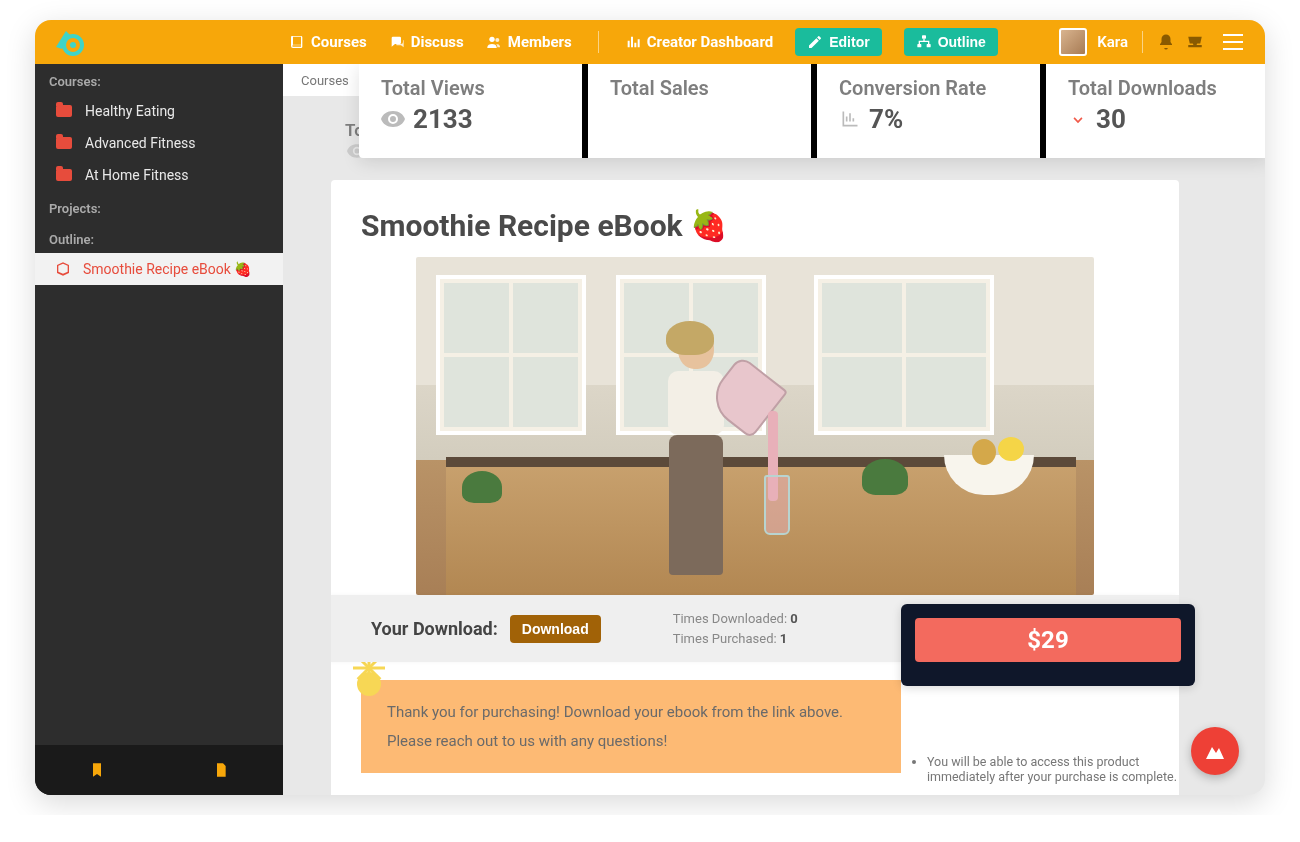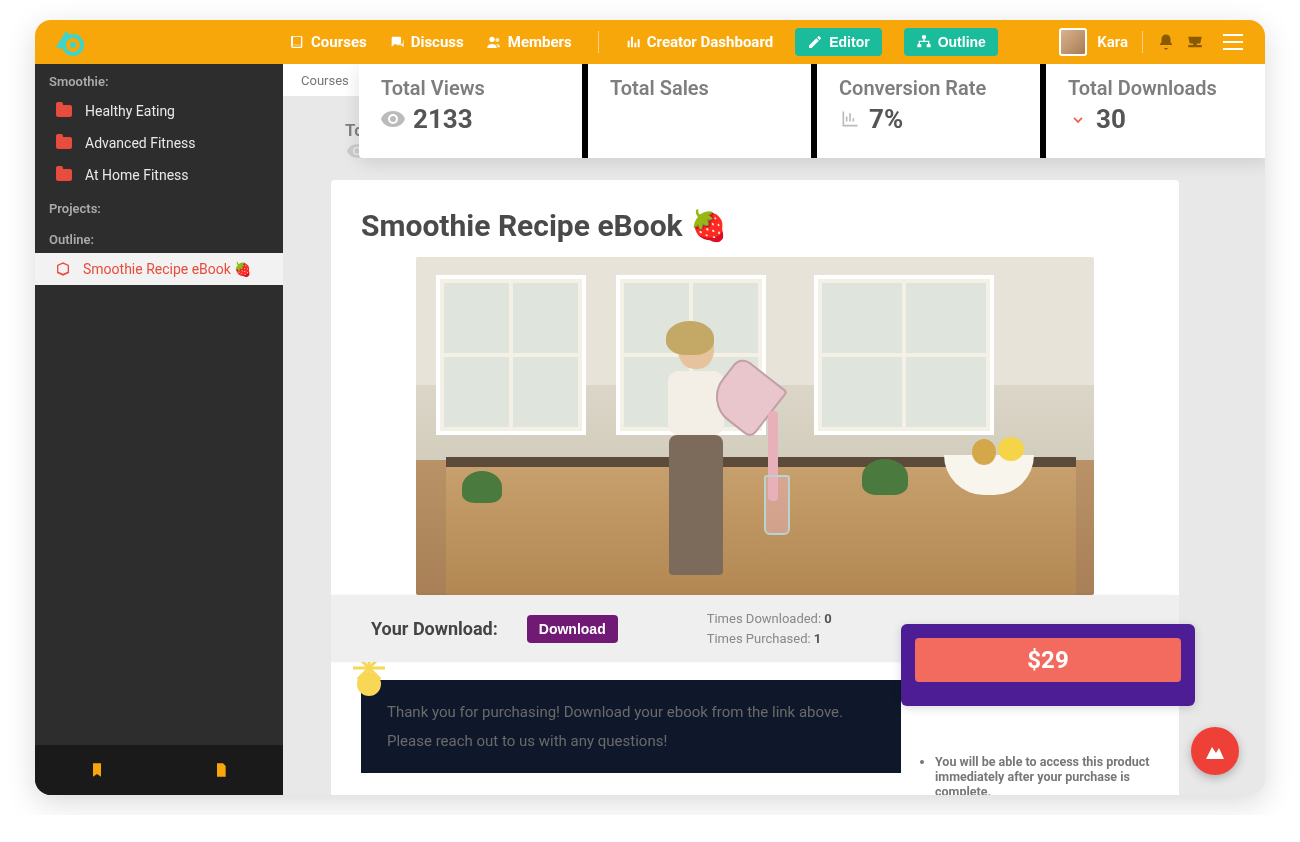--- a/index.html
+++ b/index.html
@@ -73,38 +73,38 @@
 .pitcher { position:absolute; left:300px; top:110px; width:60px; height:60px; background:#e8c6cc; border-radius:12px 4px 8px 30px; transform:rotate(38deg); border:2px solid #c0a0a6;}
 .stream{position:absolute;left:352px;top:154px;width:10px;height:90px;background:linear-gradient(#e8b0b9,#e8b0b9);border-radius:4px;}
 .glass{position:absolute;left:348px;top:218px;width:26px;height:60px;background:rgba(232,176,185,0.5);border:2px solid #b8d4d0;border-radius:3px 3px 6px 6px;}
 
 .bowl{position:absolute;right:60px;bottom:100px;width:90px;height:40px;background:#f8f5ed;border-radius:0 0 50px 50px;}
 .lemon{position:absolute;right:70px;bottom:134px;width:26px;height:24px;background:#f5d547;border-radius:50%;}
 .apple{position:absolute;right:98px;bottom:130px;width:24px;height:26px;background:#d4a84a;border-radius:50%;}
 .broccoli{position:absolute;right:186px;bottom:100px;width:46px;height:36px;background:#4a7a3e;border-radius:50% 50% 30% 30%;}
 .broccoli2{position:absolute;left:46px;bottom:92px;width:40px;height:32px;background:#4a7a3e;border-radius:50% 50% 30% 30%;}
 
-.download-bar { margin: 0 -30px; background: #efefef; padding: 14px 40px; display:flex; align-items:center; gap: 29px; box-shadow: -3px 0 5px rgba(0,0,0,0.04); position:relative; z-index:2;}
+.download-bar { margin: 0 -30px; background: #efefef; padding: 14px 40px; display:flex; align-items:center; gap: 12px; box-shadow: -3px 0 5px rgba(0,0,0,0.04); position:relative; z-index:2;}
 .download-bar .dl-label { font-size:18px; font-weight:700; color:#444; }
-.btn-red { background:#701a75; }
+.btn-red { background:#a16207; }
 .download-stats { font-size:13px; color:#888; line-height:1.5; margin-left:60px;}
 .download-stats b{color:#555;}
 
-.thanks { margin: 18px -30px 0 0; background:#0f172a; padding: 18px 26px; font-size:15px; color:#6a6a6a; line-height:1.9; width:540px; position:relative;}
+.thanks { margin: 18px -30px 0 0; background:#fdba74; padding: 18px 26px; font-size:15px; color:#6a6a6a; line-height:1.9; width:540px; position:relative;}
 .sunburst { position:absolute; top:-14px; left:-10px; width:36px; height:36px; }
 .sunburst::before{content:'';position:absolute;inset:6px;background:#f7d755;border-radius:50%;}
 .sunburst span{position:absolute;left:50%;top:50%;width:3px;height:16px;background:#f7d755;transform-origin:50% 0;}
 
 
-.purchase-box { position:absolute; right:70px; top:540px; width:294px; background:#4c1d95; border-radius:6px; padding:14px; z-index:10; box-shadow:0 2px 10px rgba(0,0,0,0.15);margin-top:20px;}
+.purchase-box { position:absolute; right:70px; top:540px; width:294px; background:#0f172a; border-radius:6px; padding:14px; z-index:10; box-shadow:0 2px 10px rgba(0,0,0,0.15);}
 .price { background:#f36a5e; color:#fff; text-align:center; font-size:24px; font-weight:700; padding:8px; border-radius:4px; margin-bottom:10px;}
 .purchase-btn { width:100%; background:#1abc9c; color:#fff; font-size:17px; font-weight:700; padding:10px; border:none; border-radius:4px; cursor:pointer; display:flex; align-items:center; justify-content:center; gap:8px;}
 
 .notes-list { position:absolute; right:86px; top:690px; width:260px; font-size:12.5px; color:#777; }
-.notes-list li { margin-bottom:6px; margin-left:16px;font-weight:bold; }
+.notes-list li { margin-bottom:6px; margin-left:8px; }
 
 
 .fab { position:absolute; right:26px; bottom:20px; width:48px; height:48px; border-radius:50%; background:#ee4036; display:flex; align-items:center; justify-content:center; box-shadow:0 3px 10px rgba(0,0,0,0.25); cursor:pointer; z-index:20;}
 .fab svg { fill:#fff; }
 
 .icon-sm { width:16px; height:16px; }
 </style>
 </head>
 <body>
 
@@ -179,21 +179,21 @@
           <span></span>
           <span></span>
           <span></span>
         </div>
     </div>
   </div>
 
   <div class="body-area">
 
     <div class="sidebar">
-      <div class="section-label">Smoothie:</div>
+      <div class="section-label">Courses:</div>
       <div class="side-item">
           <span class="side-icon">
             <span class="folder"></span>
           </span>
           <span>Healthy Eating</span>
         </div>
       <div class="side-item">
           <span class="side-icon">
             <span class="folder"></span>
           </span>

